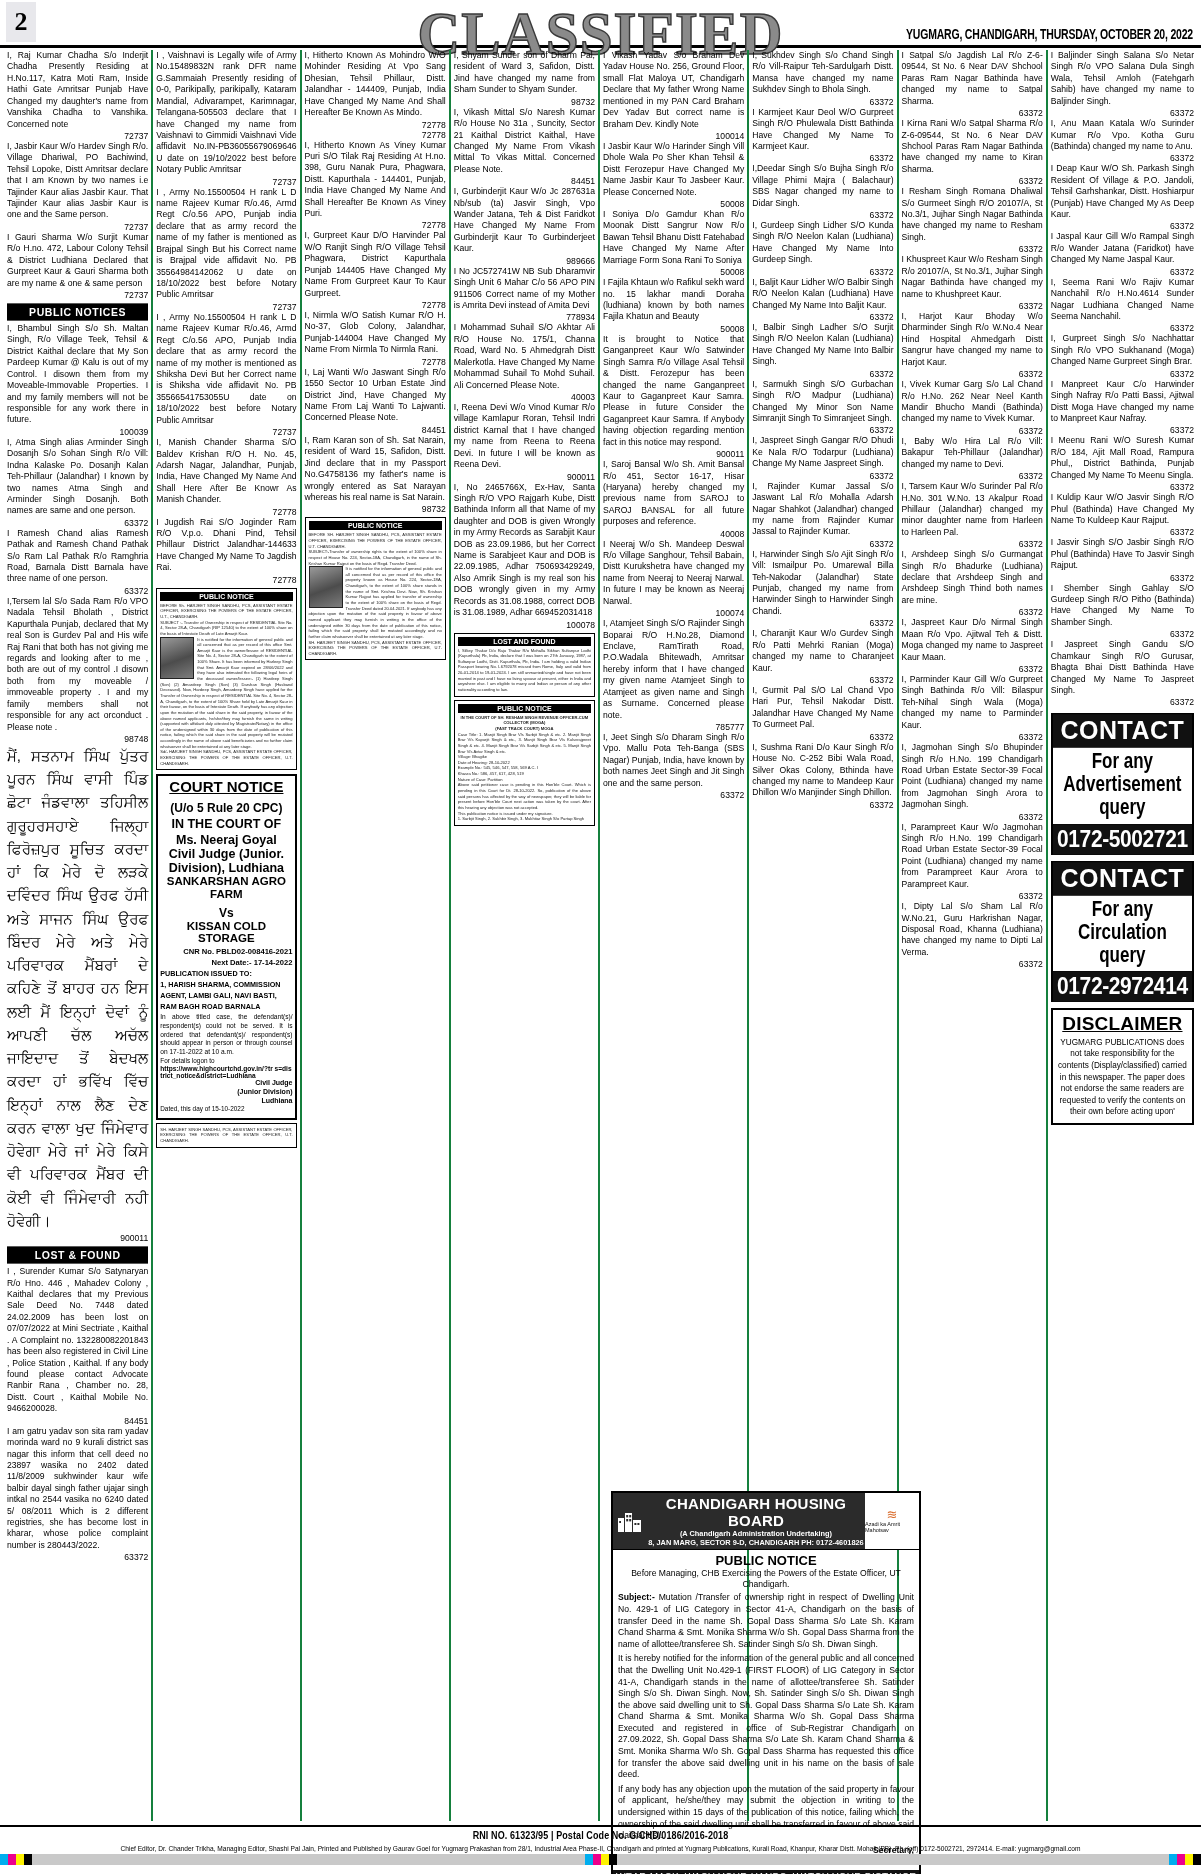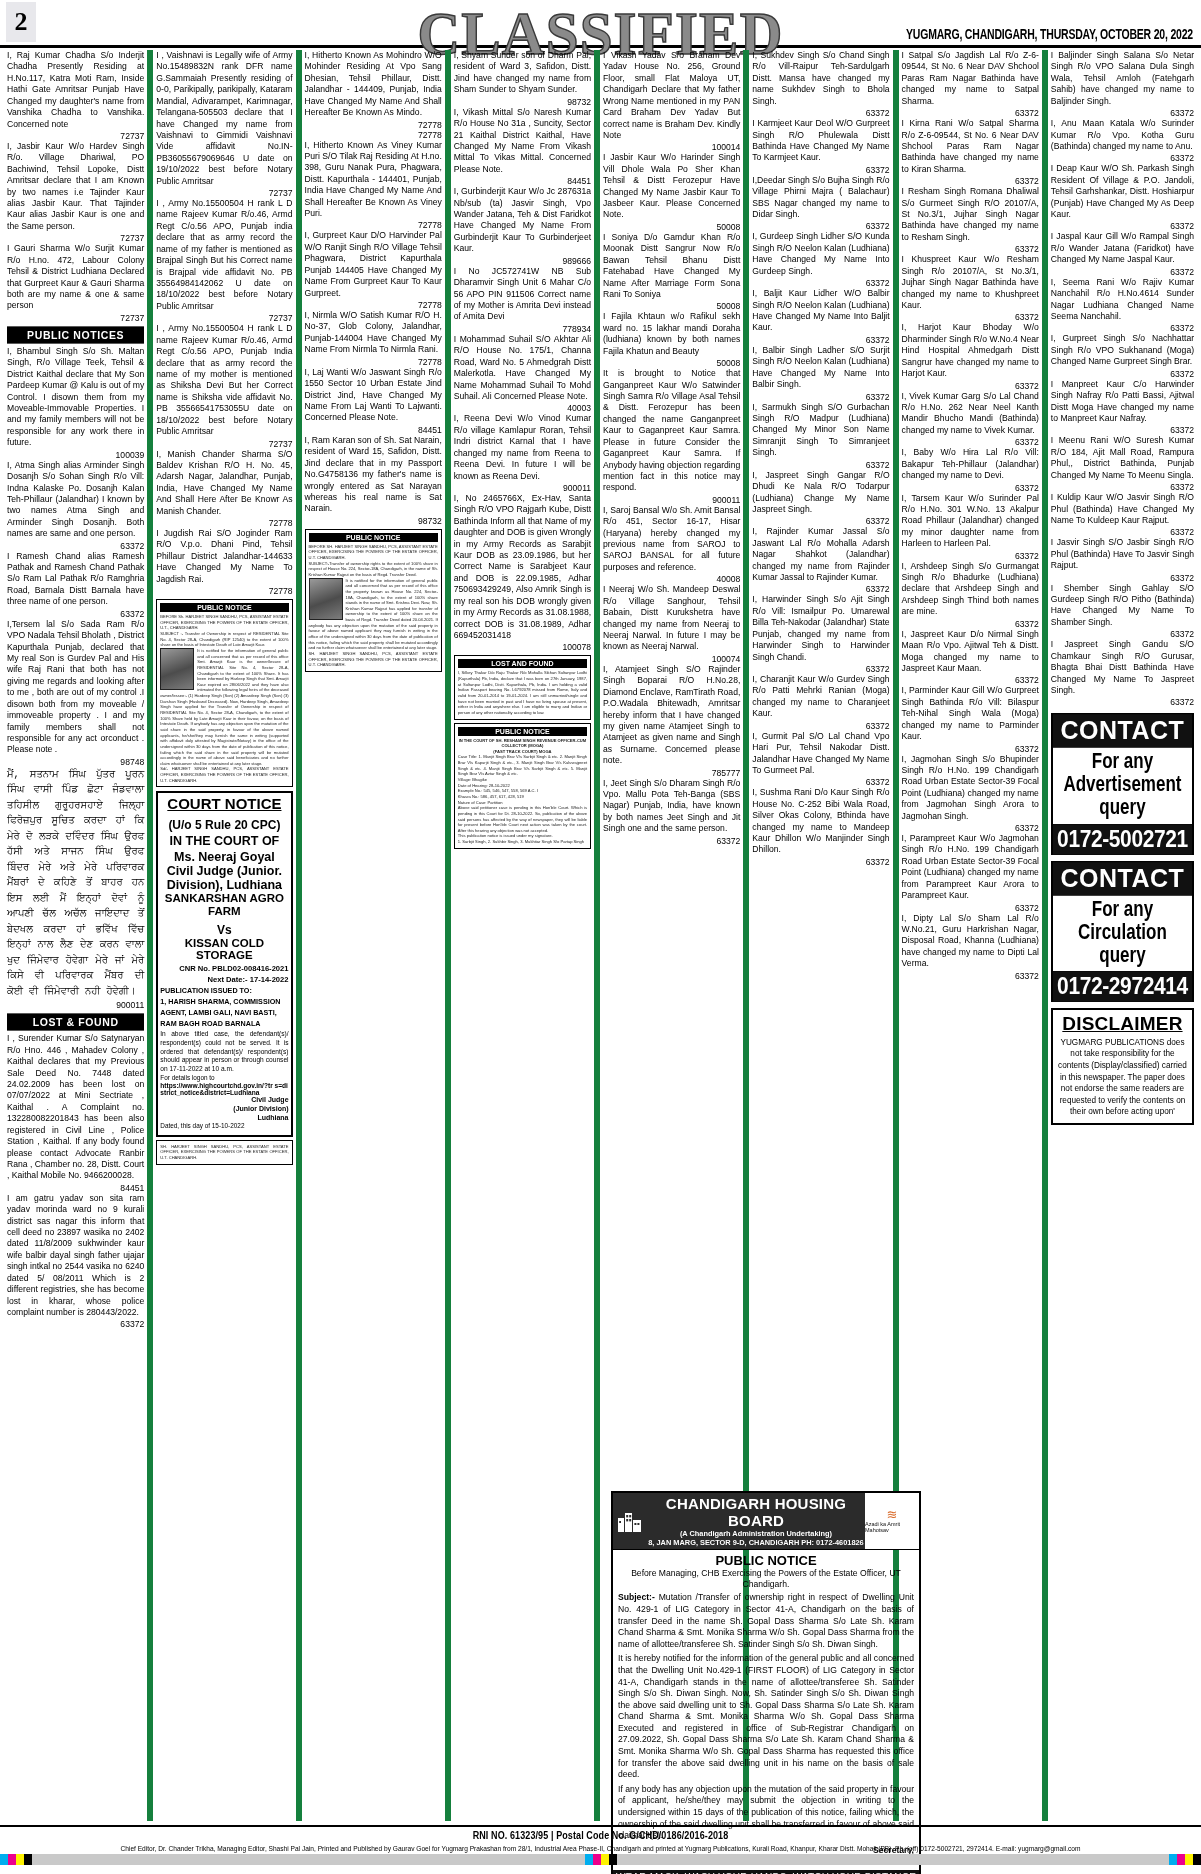--- a/index.html
+++ b/index.html
@@ -50,21 +50,21 @@
   }
   
   .cols {
     display: flex;
     height: 1773px;
     padding: 2px 4px 0 4px;
   }
   .col {
     position: relative;
     padding: 0 3px;
-    border-right: 6px solid #15803d;
+    border-right: 2px solid #15803d;
   }
   .col:last-child { border-right: none; }
   .cw { width: 151px; }
   .cw2 { width: 150px; }
   .ad-col { border-right: none; }
 
   .notice {
     font-size: 8.6px;
     line-height: 1.33;
     text-align: justify;
@@ -195,22 +195,22 @@
   .disclaimer { border: 2px solid #000; margin-top: 6px; padding: 3px 4px 5px 4px; }
   .disclaimer .dh {
     text-align:center; font-size: 19px; font-weight: bold;
     text-decoration: underline; letter-spacing: 0.2px;
   }
   .disclaimer .dt {
     font-size: 8.2px; line-height: 1.42; text-align: center; margin-top: 2px;
   }
   
   .punjabi {
-    font-size: 10px; line-height: 1.55; text-align: justify;
-    font-family: Liberation Mono, monospace;
+    font-size: 15px; line-height: 1.55; text-align: justify;
+    font-family: Liberation Sans, sans-serif;
   }
   
   .footer {
     position: absolute; left: 0; right: 0; bottom: 9px;
     height: 40px;
     border-top: 2px solid #000;
   }
   .footer .rni {
     text-align: center; font-size: 9px; font-weight: bold;
     padding-top: 3px; letter-spacing: 0.1px;

